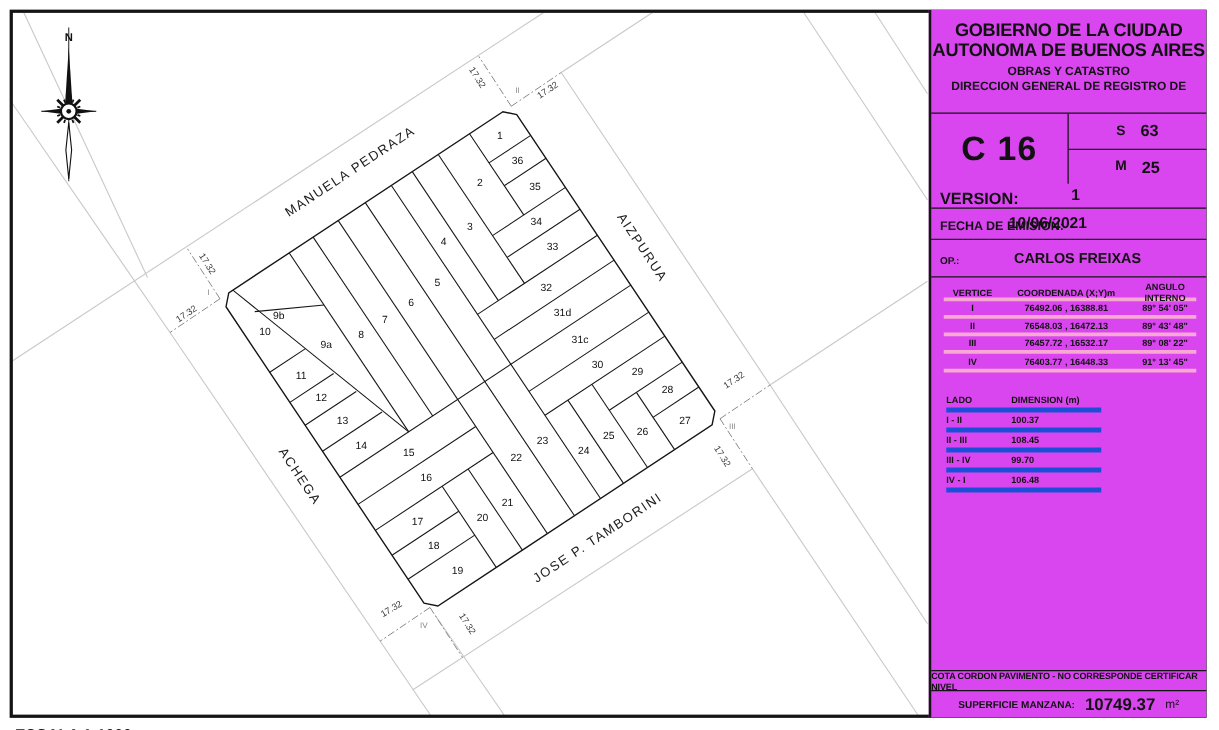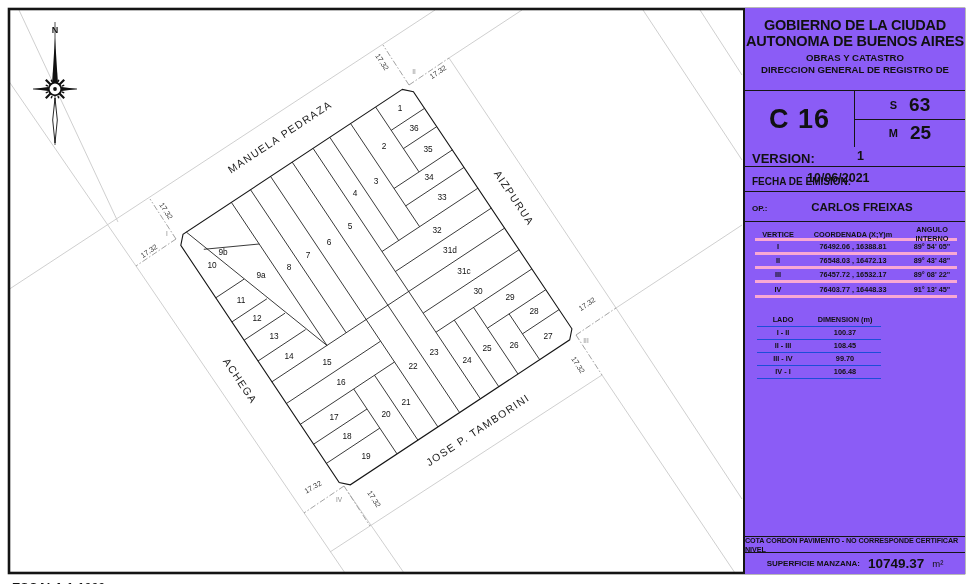--- a/index.html
+++ b/index.html
@@ -1,51 +1,51 @@
 <!DOCTYPE html>
 <html><head>
 <meta charset="utf-8">
 <style>
   html,body{margin:0;padding:0;background:#fff;}
   .page{position:relative;width:975px;height:584px;background:#fff;overflow:hidden;
         font-family:"Liberation Sans",sans-serif;color:#111;}
   svg text{font-family:"Liberation Sans",sans-serif;}
-  .panel{position:absolute;left:743px;top:8px;width:222px;height:566px;background:#8b5cf6;
+  .panel{position:absolute;left:743px;top:8px;width:222px;height:566px;background:#d946ef;
          border-left:2.5px solid #151515;box-sizing:border-box;display:flex;flex-direction:column;}
   .p-hdr{height:82px;text-align:center;padding-top:9px;box-sizing:border-box;}
   .p-org{font-size:14.5px;font-weight:bold;line-height:1.12;letter-spacing:-0.2px;}
   .p-dept{font-size:9.6px;font-weight:bold;line-height:1.22;margin-top:3px;}
   .p-csm{height:57px;display:flex;border-top:1.6px solid #151515;box-sizing:border-box;}
   .csm-c{width:110px;display:flex;align-items:center;justify-content:center;font-size:27px;
          font-weight:bold;border-right:1.6px solid #151515;box-sizing:border-box;letter-spacing:1px;}
   .csm-sm{flex:1;display:flex;flex-direction:column;}
   .csm-cell{flex:1;display:flex;align-items:center;justify-content:center;gap:12px;}
   .csm-cell.b{border-top:1.6px solid #151515;}
   .csm-key{font-size:11px;font-weight:bold;}
-  .csm-val{font-size:19px;font-weight:bold;}
+  .csm-val{font-size:13px;font-weight:bold;}
   .p-doc{height:21px;line-height:18px;text-align:center;font-weight:bold;font-size:14.5px;
          letter-spacing:-0.5px;border-top:2.5px solid #151515;border-bottom:2.5px solid #151515;box-sizing:border-box;}
   .prow{position:relative;box-sizing:border-box;border-bottom:1.2px solid #151515;}
   .p-ver{height:20px;}
   .p-ver .k{position:absolute;left:7px;top:4px;font-size:13px;font-weight:bold;}
   .p-ver .v{position:absolute;left:112px;top:2px;font-size:12.5px;font-weight:bold;}
   .p-fec{height:25px;}
   .p-fec .k{position:absolute;left:7px;top:9px;font-size:10px;font-weight:bold;}
   .p-fec .v{position:absolute;left:62px;top:4px;font-size:12.5px;font-weight:bold;}
   .p-op{height:30px;}
   .p-op .k{position:absolute;left:7px;top:12px;font-size:8px;font-weight:bold;}
   .p-op .v{position:absolute;left:0;right:0;top:9px;text-align:center;padding-left:14px;
            font-size:11.5px;font-weight:bold;}
   .vt{margin:3px 8px 0 10px;}
   .vrow{display:grid;grid-template-columns:46px 104px 54px;border-bottom:3px solid #f9a8d4;
         height:11.3px;align-items:center;text-align:center;font-size:7.3px;font-weight:bold;}
   .vrow.head{height:12.5px;}
   .lt{margin:16px 0 0 12px;width:124px;}
-  .lrow{display:grid;grid-template-columns:52px 72px;border-bottom:1px solid #1d4ed8;height:12px;
-        align-items:center;text-align:center;font-size:7.3px;font-weight:bold;}
+  .lrow{display:grid;grid-template-columns:52px 72px;border-bottom:4px solid #1d4ed8;height:12px;
+        align-items:center;text-align:left;font-size:7.3px;font-weight:bold;}
   .p-spacer{flex:1;}
   .p-cota{height:17px;border-top:1.4px solid #151515;border-bottom:1.4px solid #151515;
           display:flex;align-items:center;justify-content:center;font-size:7.2px;font-weight:bold;
           box-sizing:border-box;letter-spacing:-0.1px;}
   .p-sup{height:21px;display:flex;align-items:center;justify-content:center;gap:8px;text-align:right;}
   .sup-k{font-size:8px;font-weight:bold;}
   .sup-v{font-size:13.5px;font-weight:bold;}
   .sup-u{font-size:9.5px;font-weight:normal;}
   .escala{position:absolute;left:12px;top:581px;font-size:12.5px;font-weight:bold;}
 </style>

